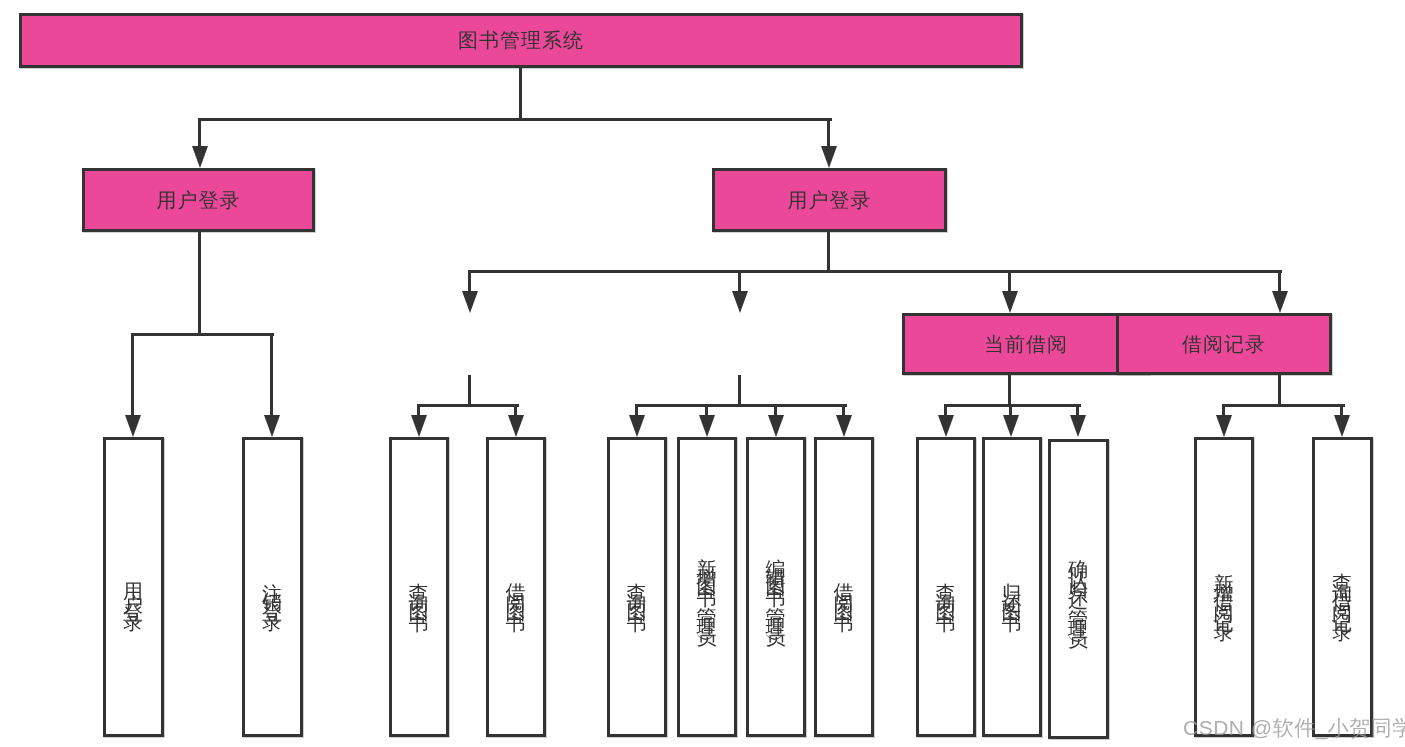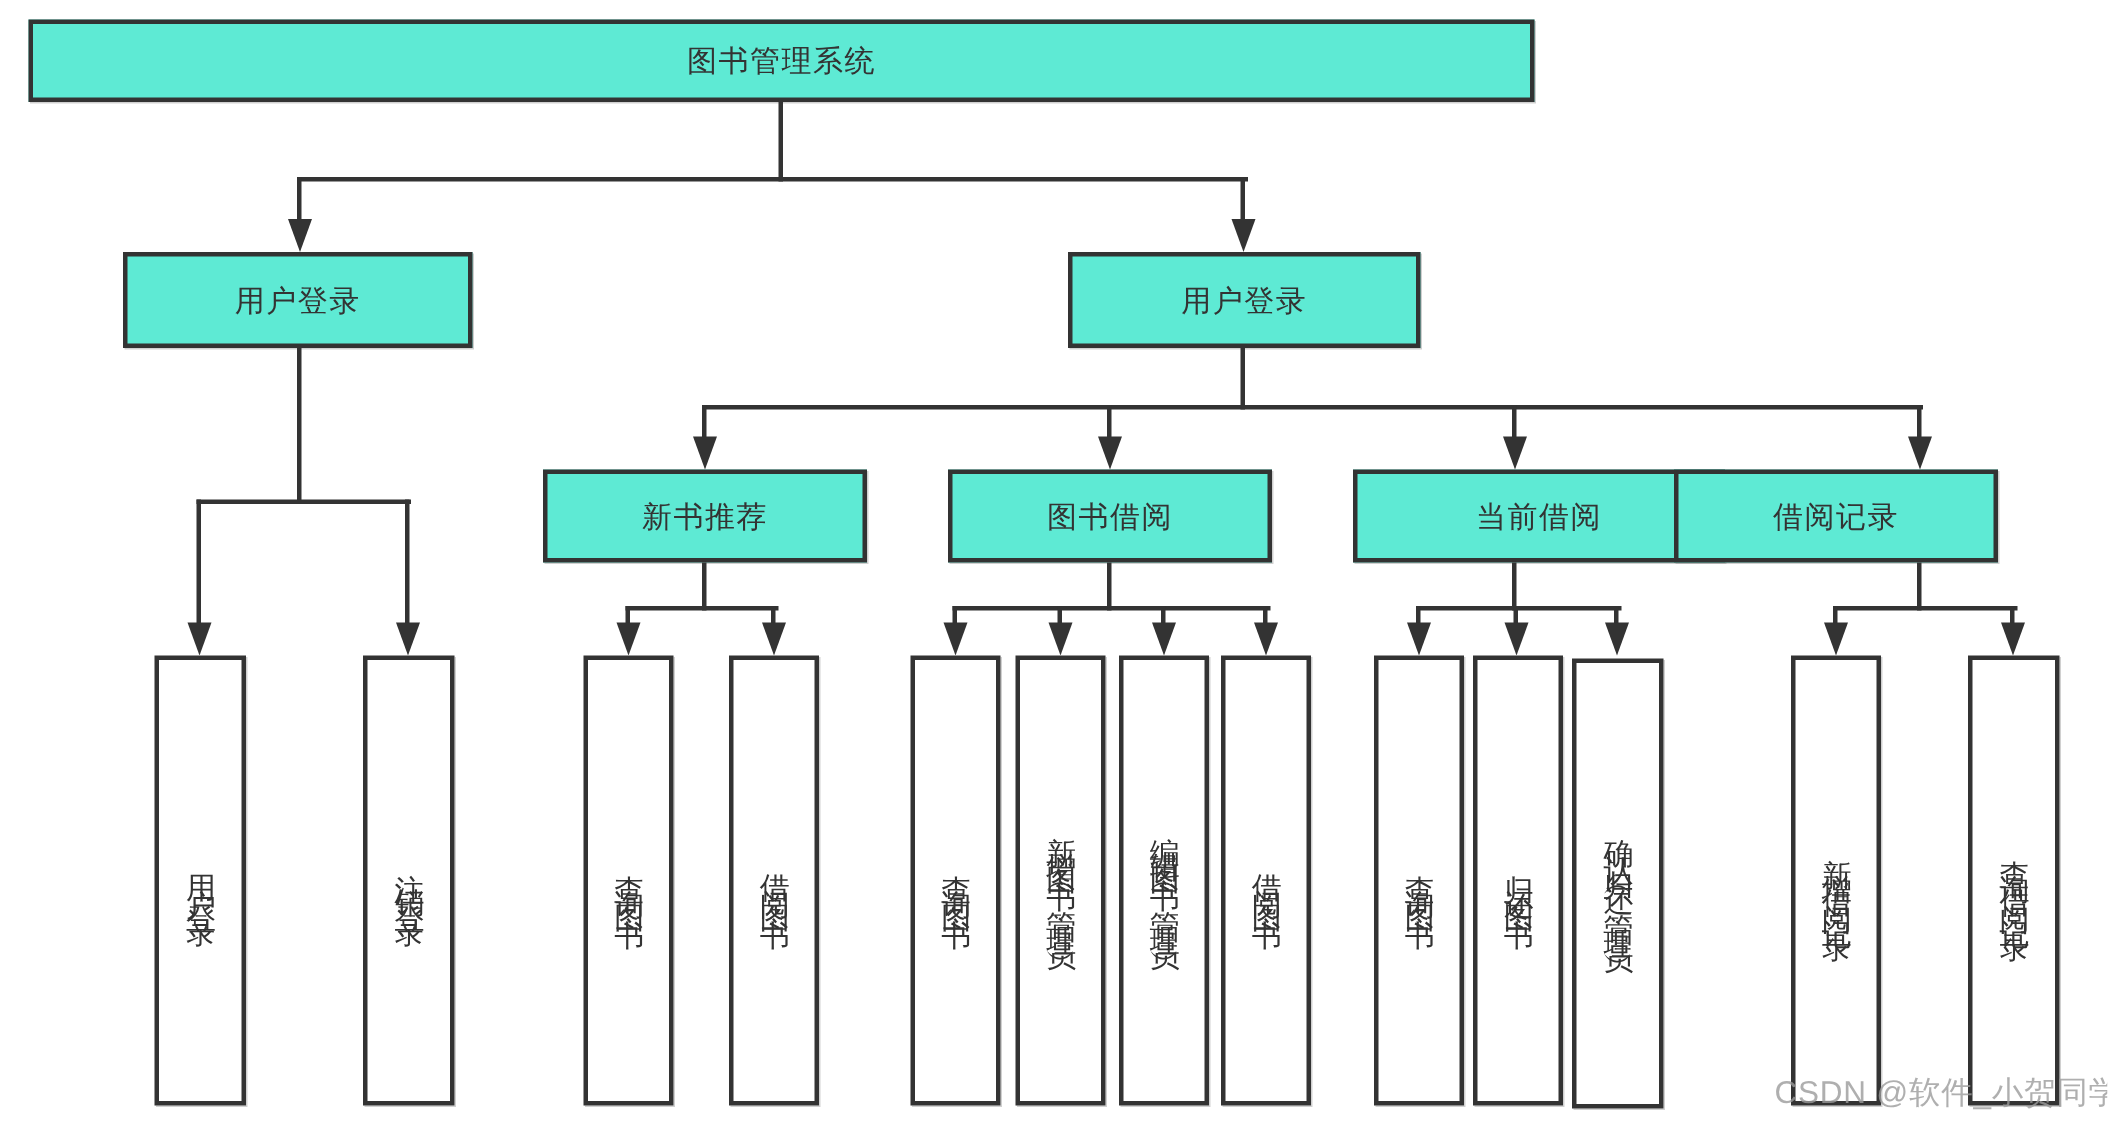--- a/index.html
+++ b/index.html
@@ -8,21 +8,21 @@
     width:1405px;height:747px;
     background:#ffffff;
     font-family:"Liberation Sans","DejaVu Sans",sans-serif;
     color:#333333;
     overflow:hidden;
   }
   .box{
     position:absolute;
     box-sizing:border-box;
     border:3px solid #333333;
-    background:#5eead4;
+    background:#ec4899;
     display:flex;align-items:center;justify-content:center;
     font-size:20px;
     letter-spacing:1px;
     color:#333333;
     box-shadow:1px 1px 0 rgba(120,120,120,0.35);
   }
   .vbox{
     position:absolute;
     box-sizing:border-box;
     border:3px solid #333333;
@@ -85,22 +85,20 @@
   <div class="hline" style="left:468px;top:270px;width:814px;"></div>
   <div class="vline" style="left:468px;top:270px;height:25px;"></div>
   <div class="arrow" style="left:462px;top:291px;"></div>
   <div class="vline" style="left:738px;top:270px;height:25px;"></div>
   <div class="arrow" style="left:732px;top:291px;"></div>
   <div class="vline" style="left:1008px;top:270px;height:25px;"></div>
   <div class="arrow" style="left:1002px;top:291px;"></div>
   <div class="vline" style="left:1278px;top:270px;height:25px;"></div>
   <div class="arrow" style="left:1272px;top:291px;"></div>
 
-  <div class="box" style="left:362px;top:313px;width:216px;height:62px;">新书推荐</div>
-  <div class="box" style="left:632px;top:313px;width:216px;height:62px;">图书借阅</div>
   <div class="box" style="left:902px;top:313px;width:248px;height:62px;">当前借阅</div>
   <div class="box" style="left:1116px;top:313px;width:216px;height:62px;">借阅记录</div>
 
   <div class="vline" style="left:468px;top:375px;height:32px;"></div>
   <div class="hline" style="left:417px;top:404px;width:102px;"></div>
   <div class="vline" style="left:417px;top:404px;height:15px;"></div>
   <div class="arrow" style="left:411px;top:415px;"></div>
   <div class="vline" style="left:514px;top:404px;height:15px;"></div>
   <div class="arrow" style="left:508px;top:415px;"></div>
 

